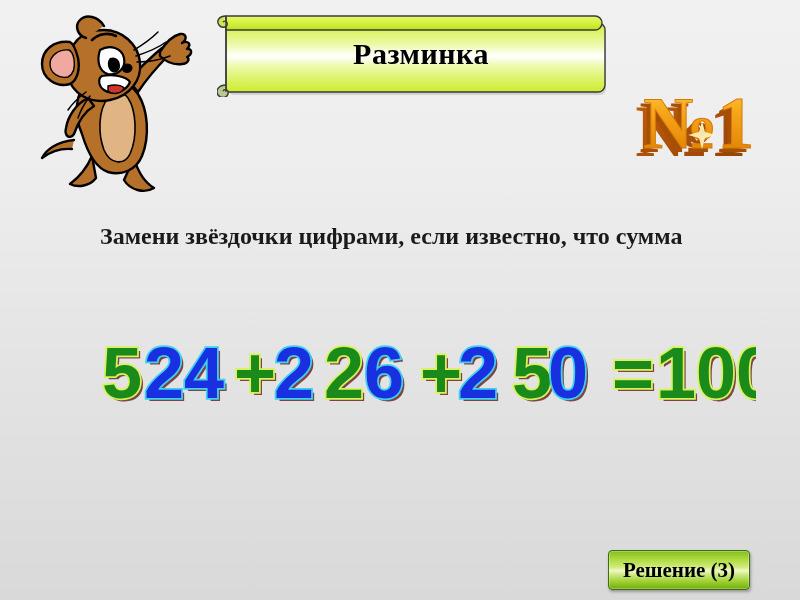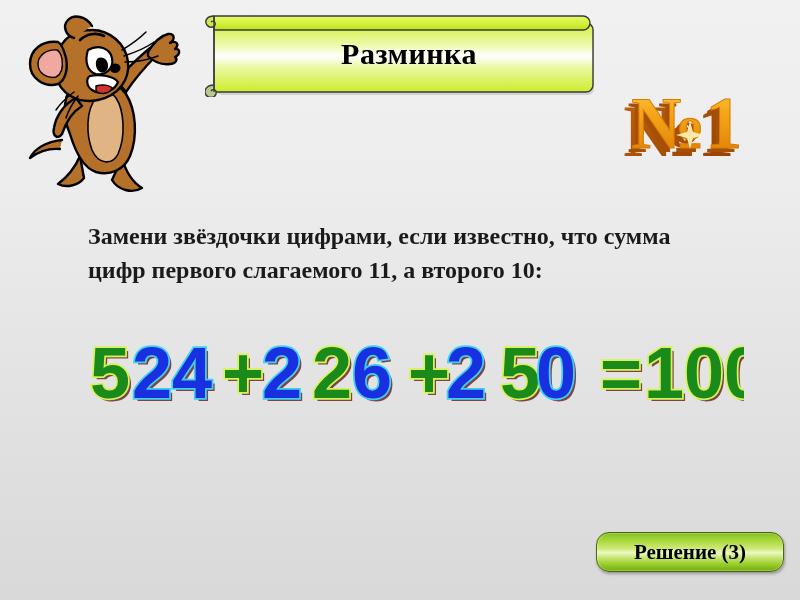--- a/index.html
+++ b/index.html
@@ -12,20 +12,21 @@
     height: 600px;
     overflow: hidden;
     font-family: "Liberation Serif", serif;
     background: linear-gradient(to bottom, #f1f1f1 0%, #ededed 30%, #e4e4e4 60%, #dcdcdc 88%, #d9d9d9 100%);
     position: relative;
   }
 
   .slide {
     position: absolute;
     inset: 0;
+    margin-left: 12px;
   }
 
   
   .jerry {
     position: absolute;
     left: 18px;
     top: 6px;
     width: 172px;
     height: 198px;
   }
@@ -85,26 +86,26 @@
     top: 327px;
     width: 660px;
     height: 92px;
   }
   .equation svg { display: block; width: 100%; height: 100%; }
 
   
   .solution-button {
     position: absolute;
     left: 596px;
-    top: 532px;
-    width: 188px;
+    top: 550px;
+    width: 142px;
     height: 40px;
     box-sizing: border-box;
     border: 1px solid #3f6b11;
-    border-radius: 13px;
+    border-radius: 4px;
     background: linear-gradient(to bottom,
         #86bd22 0%, #a6d636 18%, #cfeb7a 42%,
         #eef8c8 52%, #cfe982 62%, #9ace2c 82%, #74ab10 100%);
     box-shadow: 1px 2px 3px rgba(0,0,0,0.30), inset 0 0 0 1px rgba(255,255,255,0.25);
     display: flex;
     align-items: center;
     justify-content: center;
     cursor: pointer;
   }
   .solution-button-label {
@@ -233,21 +234,20 @@
       <text x="18" y="60" font-family="'Liberation Serif', serif" font-weight="bold" font-size="74" fill="url(#goldGrad)" stroke="#d97a06" stroke-width="1">№1</text>
 
       <g opacity="0.9">
         <path d="M74 44 l3 -11 l3 11 l11 3 l-11 3 l-3 11 l-3 -11 l-11 -3 Z" fill="#fff6c0"></path>
       </g>
     </svg>
   </div>
 
   <div class="task-text">
     <div>Замени звёздочки цифрами, если известно, что сумма</div>
-    <div>цифр первого слагаемого 11, а второго 10:</div>
   </div>
 
   <div class="equation">
     <svg viewBox="0 0 660 92" xmlns="http://www.w3.org/2000/svg" id="equation-svg">
         <g>
           <text x="9" y="74" font-family="'Liberation Sans', sans-serif" font-weight="bold" font-size="72" fill="#5a1010" opacity="0.75">5</text>
           <text x="6" y="71" font-family="'Liberation Sans', sans-serif" font-weight="bold" font-size="72" fill="#1a8b1a" stroke="#d9f25a" stroke-width="3.5" paint-order="stroke fill">5</text>
         </g>
         <g>
           <text x="141" y="74" font-family="'Liberation Sans', sans-serif" font-weight="bold" font-size="72" fill="#5a1010" opacity="0.75">+</text>

